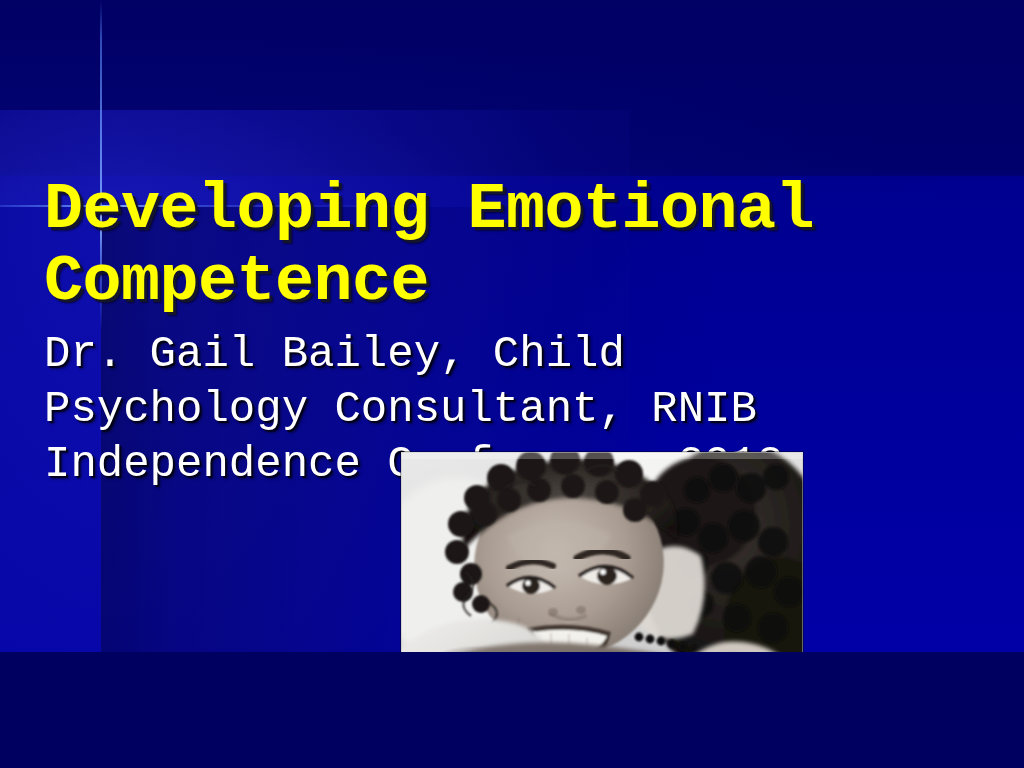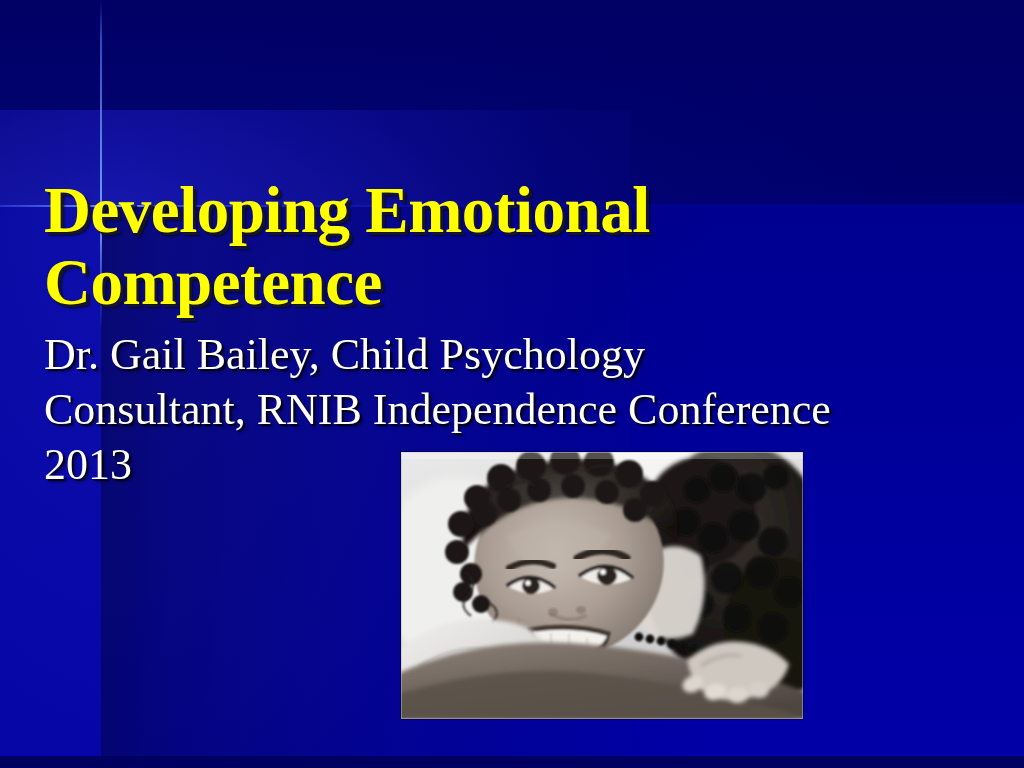--- a/index.html
+++ b/index.html
@@ -3,23 +3,23 @@
 <meta charset="utf-8">
 <style>
   html, body {
     margin: 0;
     padding: 0;
     background: #000060;
   }
   #slide {
     position: relative;
     width: 1024px;
-    height: 756px;
+    height: 652px;
     overflow: hidden;
-    font-family: Liberation Serif, serif;
+    font-family: Liberation Mono, monospace;
     
     background:
       linear-gradient(180deg,
         #000065 0%,
         #000069 15%,
         #00006d 26%,
         #000071 26.9%,
         #00008f 27.1%,
         #000095 40%,
         #00009b 60%,

